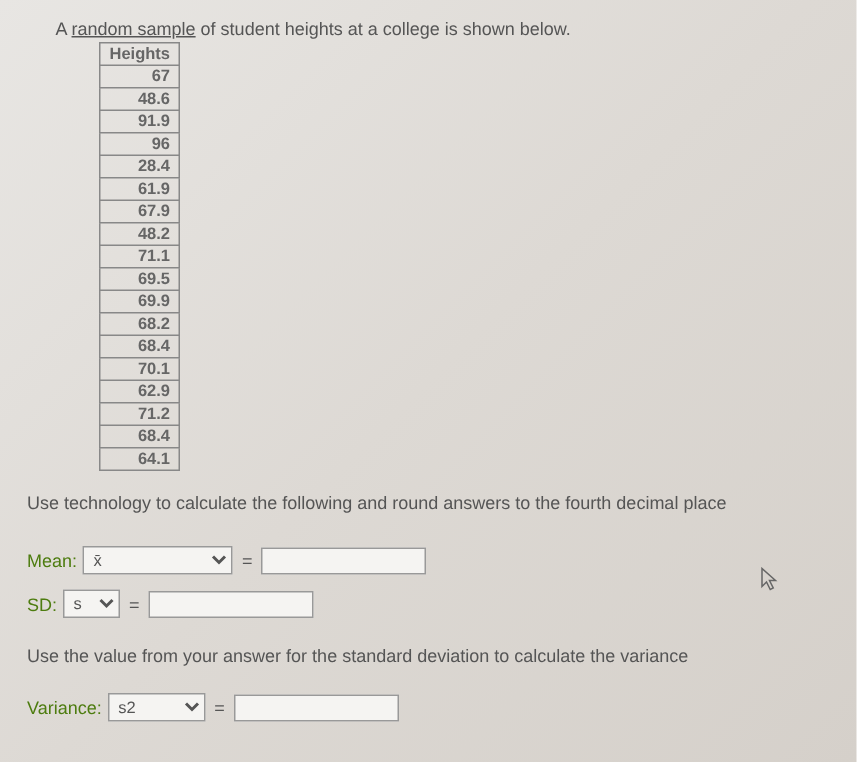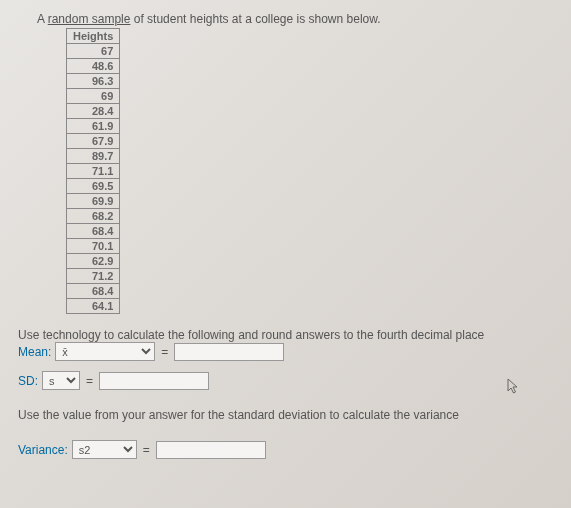--- a/index.html
+++ b/index.html
@@ -31,28 +31,29 @@
       min-width: 46px;
       color: #666;
       font-weight: bold;
     }
     table.heights th {
       text-align: center;
       font-weight: bold;
     }
     .prompt {
       margin-top: 14px;
+      margin-bottom: 22px;
     }
     .row {
       display: flex;
       align-items: center;
       gap: 4px;
       margin-bottom: 10px;
     }
-    .label { color: #0369a1; }
+    .label { color: #4d7c0f; }
     select, input[type="text"] {
       border: 1px solid #999;
       background: #f5f4f2;
       font-size: 11px;
       height: 18px;
       padding: 0 2px;
       color: #555;
       font-family: inherit;
     }
     select { height: 19px; }
@@ -89,36 +90,36 @@
       </tr>
   </thead>
   <tbody id="heights-body">
       <tr>
         <td>67</td>
       </tr>
       <tr>
         <td>48.6</td>
       </tr>
       <tr>
-        <td>96.3</td>
+        <td>91.9</td>
       </tr>
       <tr>
-        <td>69</td>
+        <td>96</td>
       </tr>
       <tr>
         <td>28.4</td>
       </tr>
       <tr>
         <td>61.9</td>
       </tr>
       <tr>
         <td>67.9</td>
       </tr>
       <tr>
-        <td>89.7</td>
+        <td>48.2</td>
       </tr>
       <tr>
         <td>71.1</td>
       </tr>
       <tr>
         <td>69.5</td>
       </tr>
       <tr>
         <td>69.9</td>
       </tr>

